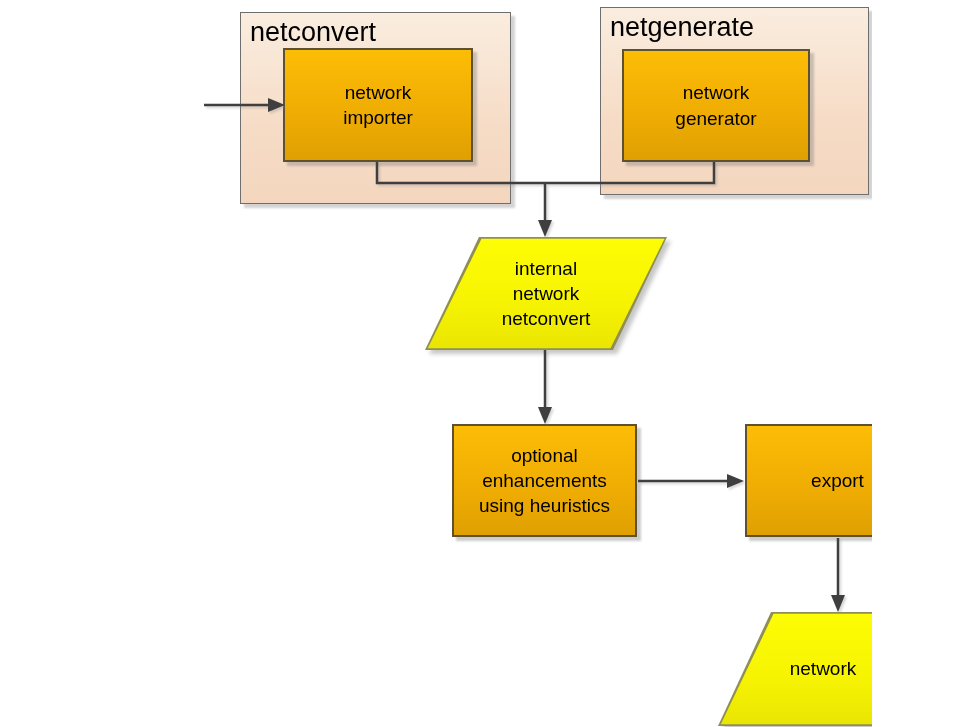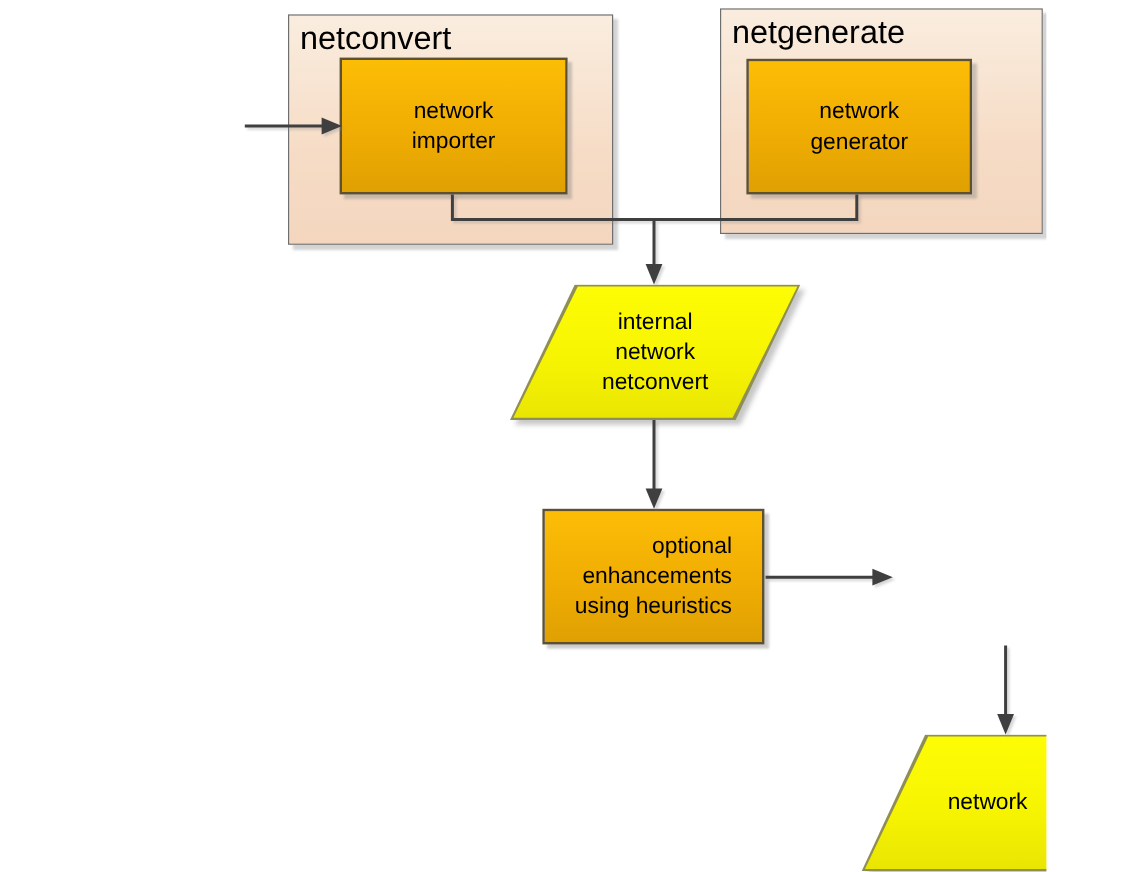--- a/index.html
+++ b/index.html
@@ -95,26 +95,29 @@
   </div>
 
   <div class="para" style="left:425px; top:237px; width:242px; height:113px;">
     <div class="para-border" style="clip-path:polygon(54px 0px, 242px 0px, 188px 113px, 0px 113px);"></div>
     <div class="para-fill" style="clip-path:polygon(56.5px 1.8px, 239.5px 1.8px, 185.5px 111.2px, 2.8px 111.2px);"></div>
     <div class="para-label">internal
 network
 netconvert</div>
   </div>
 
-  <div class="process" style="left:452px; top:424px; width:185px; height:113px;text-align:right;">
+  <div class="process" style="left:452px; top:424px; width:185px; height:113px;">
     <span>optional
 enhancements
 using heuristics</span>
   </div>
 
+  <div class="process" style="left:745px; top:424px; width:185px; height:113px;">
+    <span>export</span>
+  </div>
 
   <div class="para" style="left:718px; top:612px; width:245px; height:114px;">
     <div class="para-border" style="clip-path:polygon(53px 0px, 245px 0px, 192px 114px, 0px 114px);"></div>
     <div class="para-fill" style="clip-path:polygon(55.5px 1.8px, 242.5px 1.8px, 189.5px 112.2px, 2.8px 112.2px);"></div>
     <div class="para-label" style="padding-right:35px;">network</div>
   </div>
 
   <svg class="edges" width="953" height="727" viewBox="0 0 953 727">
 
     <line x1="204" y1="105" x2="269" y2="105" stroke="#3f3f3f" stroke-width="2.5"></line>

